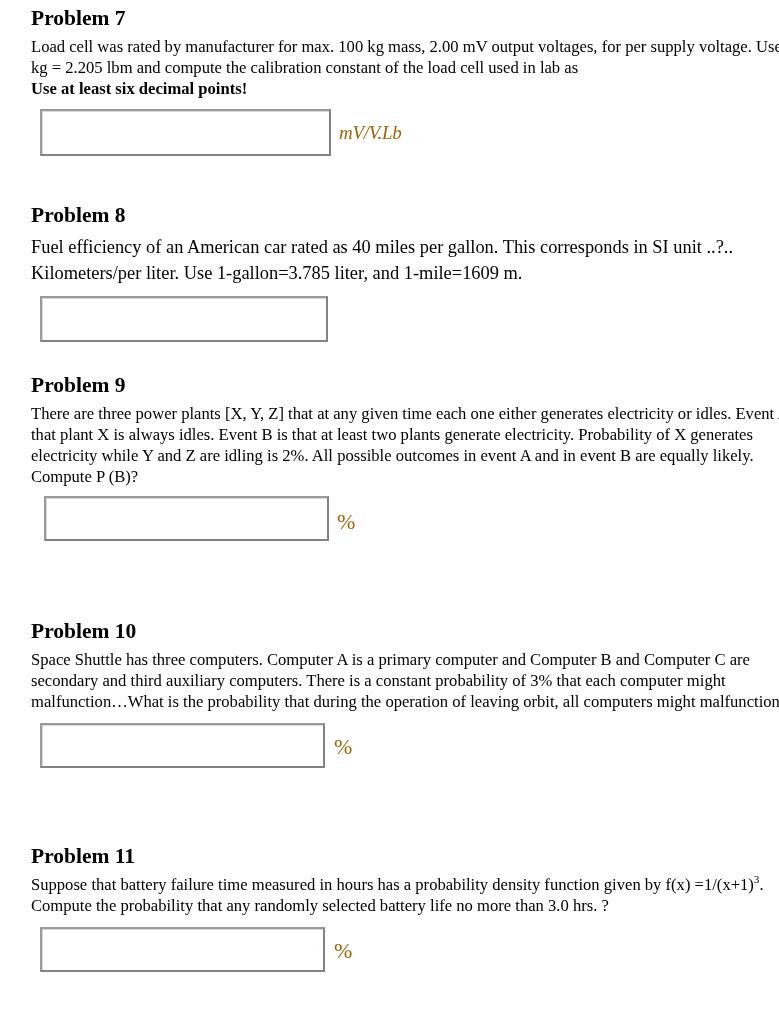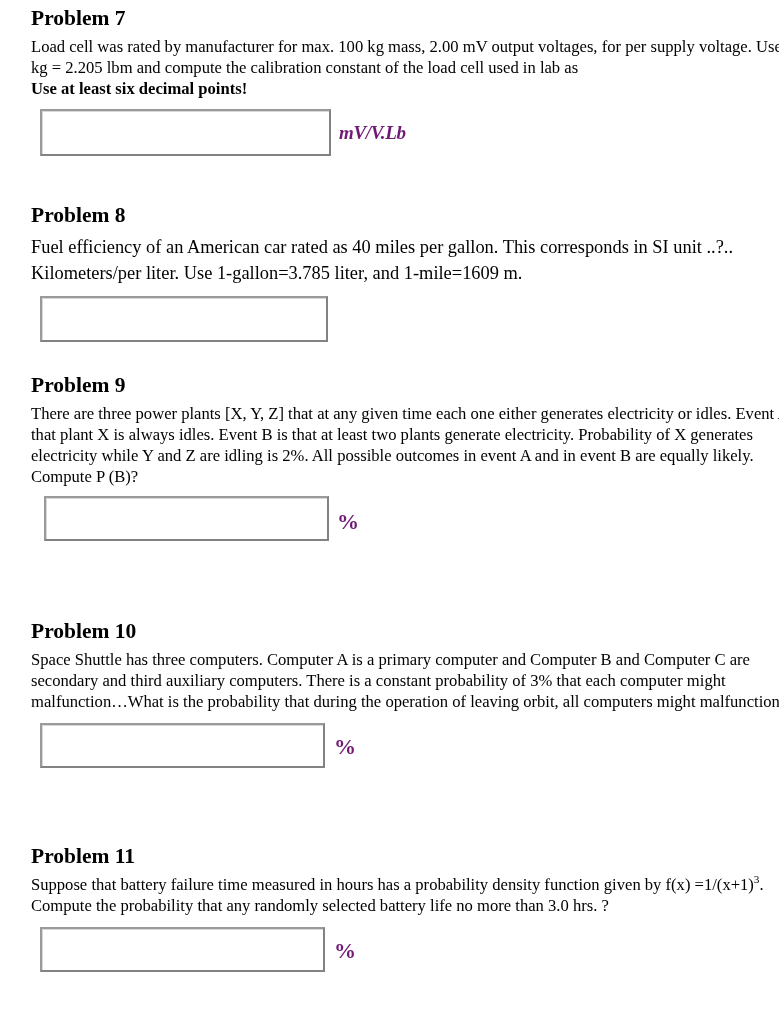--- a/index.html
+++ b/index.html
@@ -77,22 +77,22 @@
     border-top-color: #9a9a9a;
     border-left-color: #9a9a9a;
     border-right-color: #828282;
     border-bottom-color: #828282;
     box-shadow: inset 1px 1px 0 #d9d9d9;
   }
 
   .unit-label {
     display: inline-block;
     vertical-align: top;
-    font-weight: bold;
-    color: #701a75;
+    font-weight: normal;
+    color: #a16207;
     white-space: nowrap;
   }
 
   .unit-label.mv {
     font-style: italic;
     font-size: 19px;
     letter-spacing: -0.3px;
   }
 
   .unit-label.pct {

